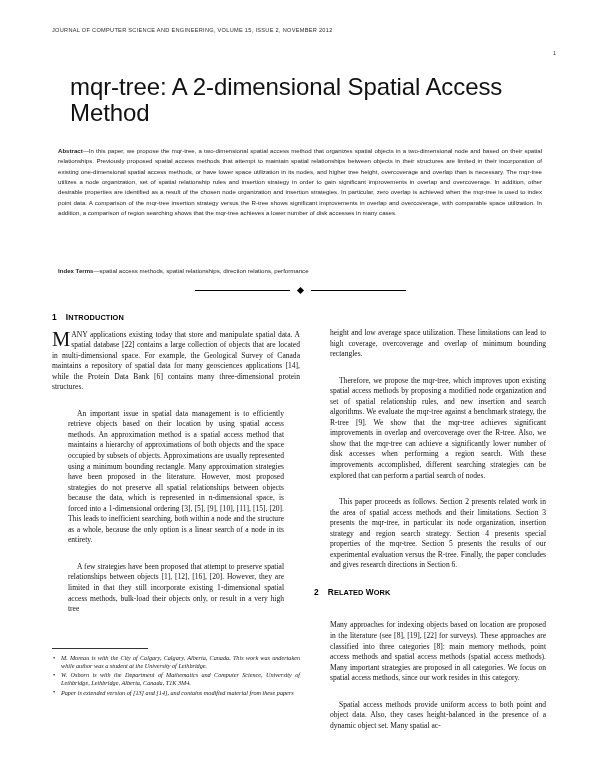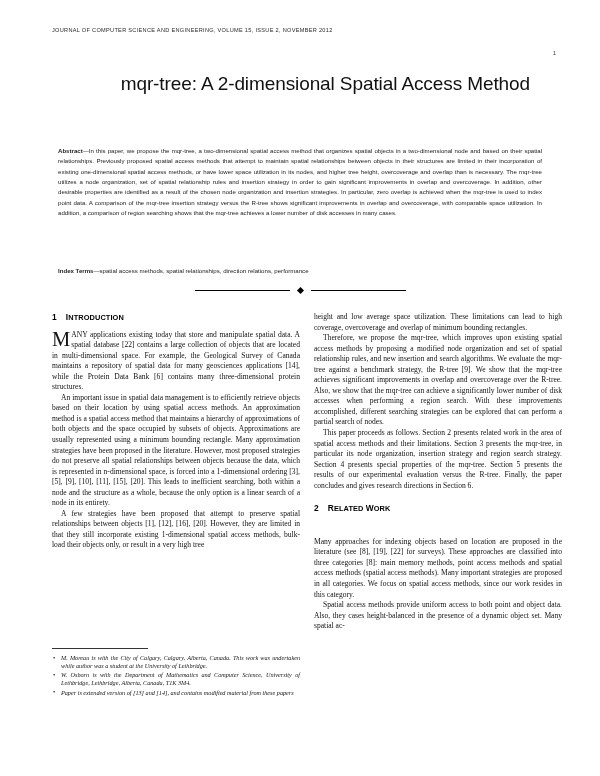--- a/index.html
+++ b/index.html
@@ -36,24 +36,24 @@
     font-size: 5.4px;
     color: #2b2b2b;
   }
 
   
   .title {
     position: absolute;
     left: 70px;
     top: 58px;
     width: 460px;
-    text-align: right;
+    text-align: left;
     font-family: "Liberation Sans", sans-serif;
     font-weight: 400;
-    font-size: 19px;
+    font-size: 24px;
     line-height: 26px;
     letter-spacing: -0.1px;
     color: #111111;
   }
   .authors {
     position: absolute;
     left: 70px;
     top: 114px;
     width: 460px;
     text-align: center;
@@ -136,21 +136,21 @@
   .sec-head .num { margin-right: 9px; }
   .sec-head .sc { font-size: 7.4px; }
   .sec-head .sc .cap { font-size: 8.4px; }
 
   .sec-head-2 {
     margin-top: 12px;
     margin-bottom: 22px;
   }
 
   p.body {
-    margin: 0;
+    margin: 16px;
     text-indent: 9px;
     text-align: justify;
   }
   p.body.noindent { text-indent: 0; }
 
   
   .dropcap-p {
     margin: 0;
     text-align: justify;
     position: relative;

